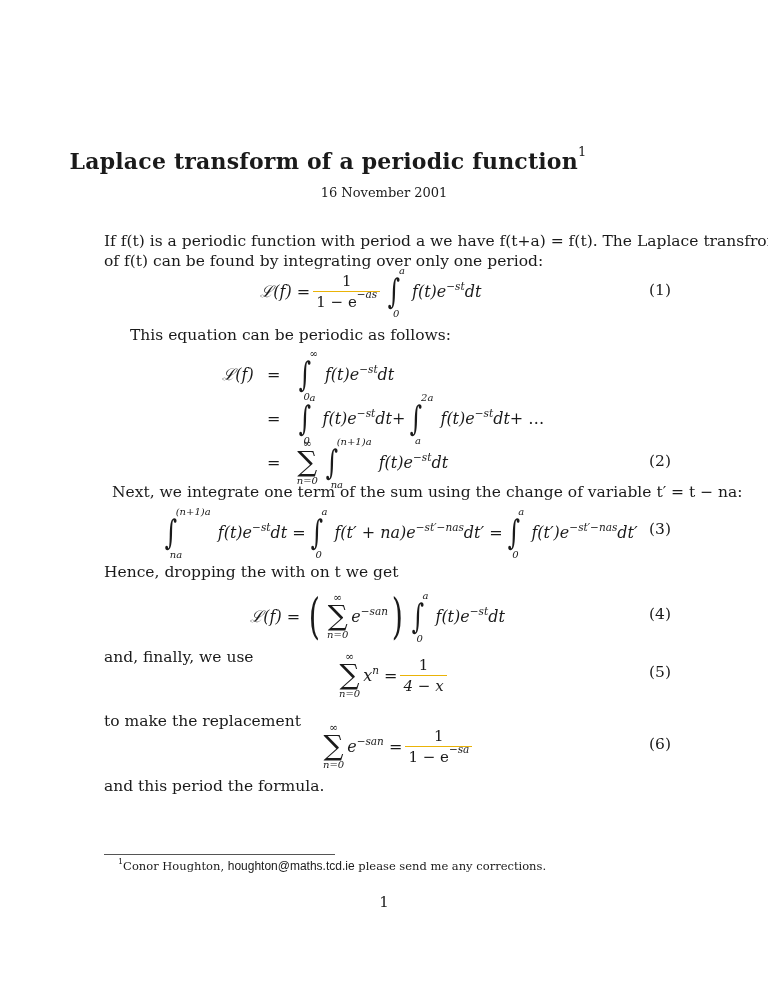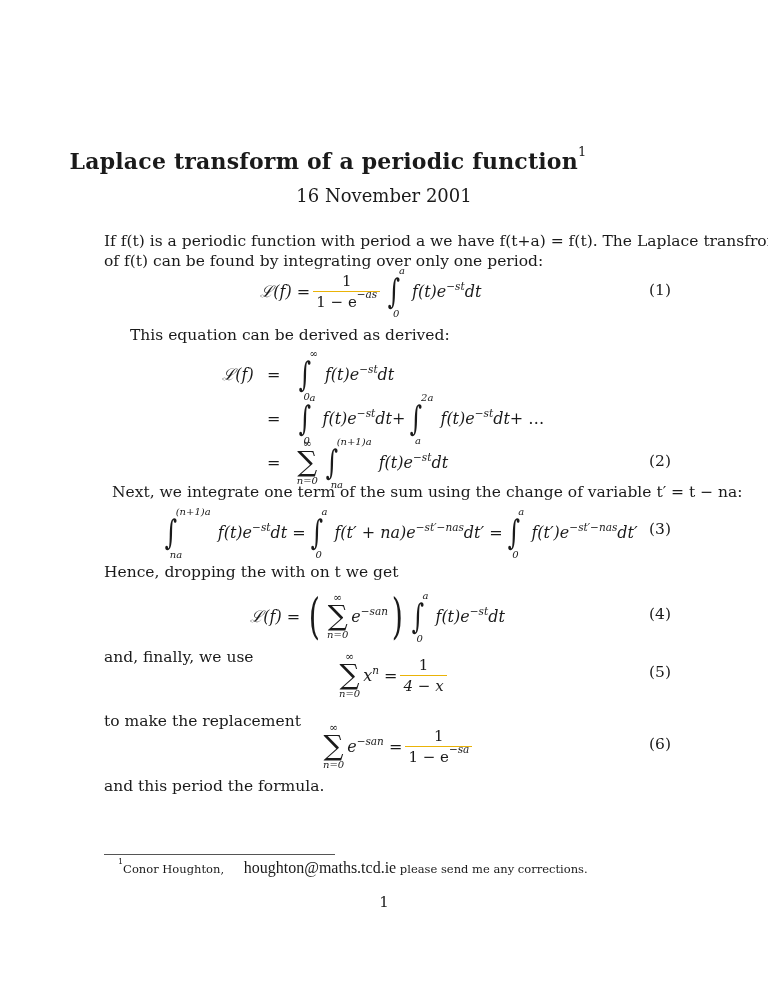--- a/index.html
+++ b/index.html
@@ -1,21 +1,21 @@
 <!DOCTYPE html>
 <html><head>
 <meta charset="utf-8">
 <style>
   html, body { margin:0; padding:0; background:#ffffff; }
   body { width:768px; height:994px; position:relative; overflow:hidden;
          font-family:"DejaVu Serif", "Liberation Serif", serif; color:#1a1a1a; }
   .abs { position:absolute; }
   .title { left:0; width:656px; top:148px; text-align:center; font-size:22px; font-weight:bold; letter-spacing:0.2px; }
   .title sup { font-size:13px; font-weight:normal; vertical-align:top; position:relative; top:-4px; }
-  .date { left:0; width:768px; top:185px; text-align:center; font-size:18px; }
+  .date { left:0; width:768px; top:185px; text-align:center; font-size:13px; }
   .p { font-size:15.5px; line-height:20px; white-space:nowrap; }
   i.m { font-style:italic; }
   .eq { font-size:16px; white-space:nowrap; display:flex; align-items:center; }
   .eqnum { font-size:15.5px; right:97px; }
   .frac { display:inline-flex; flex-direction:column; align-items:center; vertical-align:middle; margin:0 3px; }
   .frac .num { padding:0 3px 1px 3px; font-size:15px; }
   .frac .den { border-top:1px solid #eab308; padding:1px 3px 0 3px; font-size:15px; }
   .int { display:inline-flex; align-items:center; margin:0 2px; }
   .int .sym { font-size:34px; line-height:34px; font-style:italic; transform:scaleX(0.7); display:inline-block; margin-right:-2px; }
   .lims { display:inline-flex; flex-direction:column; justify-content:space-between; height:40px; font-size:10px; font-style:italic; margin-left:-2px; }
@@ -26,21 +26,21 @@
   .sum .sig { font-size:28px; line-height:26px; }
   .sum .sub { font-size:10px; line-height:11px; font-style:italic; }
   sup.s { font-size:10.5px; font-style:italic; vertical-align:top; position:relative; top:-5px; }
   .paren { font-size:48px; line-height:48px; font-weight:100; transform:scaleX(0.6); display:inline-block; }
   .eqarr { display:grid; grid-template-columns:auto 40px auto; row-gap:0; align-items:center; }
   .eqarr > div { height:44px; display:flex; align-items:center; }
   .eqarr .eqsign { justify-content:center; }
   .rule { left:104px; top:854px; width:231px; height:1px; background:#555; }
   .foot { left:104px; top:859px; font-size:11.5px; white-space:nowrap; }
   .foot sup { font-size:8px; vertical-align:top; position:relative; top:-2px; }
-  .mono { font-family:Liberation Serif, serif; font-size:16px;margin-left:16px; }
+  .mono { font-family:Liberation Sans, sans-serif; font-size:12px; }
   .pagenum { left:0; width:768px; text-align:center; top:893px; font-size:15px; }
 </style>
 </head>
 <body>
 
 <div class="abs title">
   <span>Laplace transform of a periodic function</span><sup>1</sup>
 </div>
 <div class="abs date">16 November 2001</div>
 
@@ -57,21 +57,21 @@
       <span class="sym">∫</span>
       <span class="lims">
         <span class="up">a</span>
         <span class="lo">0</span>
       </span>
     </span>
   &nbsp;<i class="m">f(t)e</i><sup class="s">−st</sup><i class="m">dt</i>
 </div>
 <div class="abs eqnum" style="top:281px;">(1)</div>
 
-<div class="abs p" style="left:130px; top:325px;">This equation can be derived as derived:</div>
+<div class="abs p" style="left:130px; top:325px;">This equation can be periodic as follows:</div>
 
 <div class="abs eq" style="left:222px; top:352px;">
   <div class="eqarr">
     <div>
         <i class="m">ℒ(f)</i>
       </div>
     <div class="eqsign">=</div>
     <div>
       <span class="int">
           <span class="sym">∫</span>

